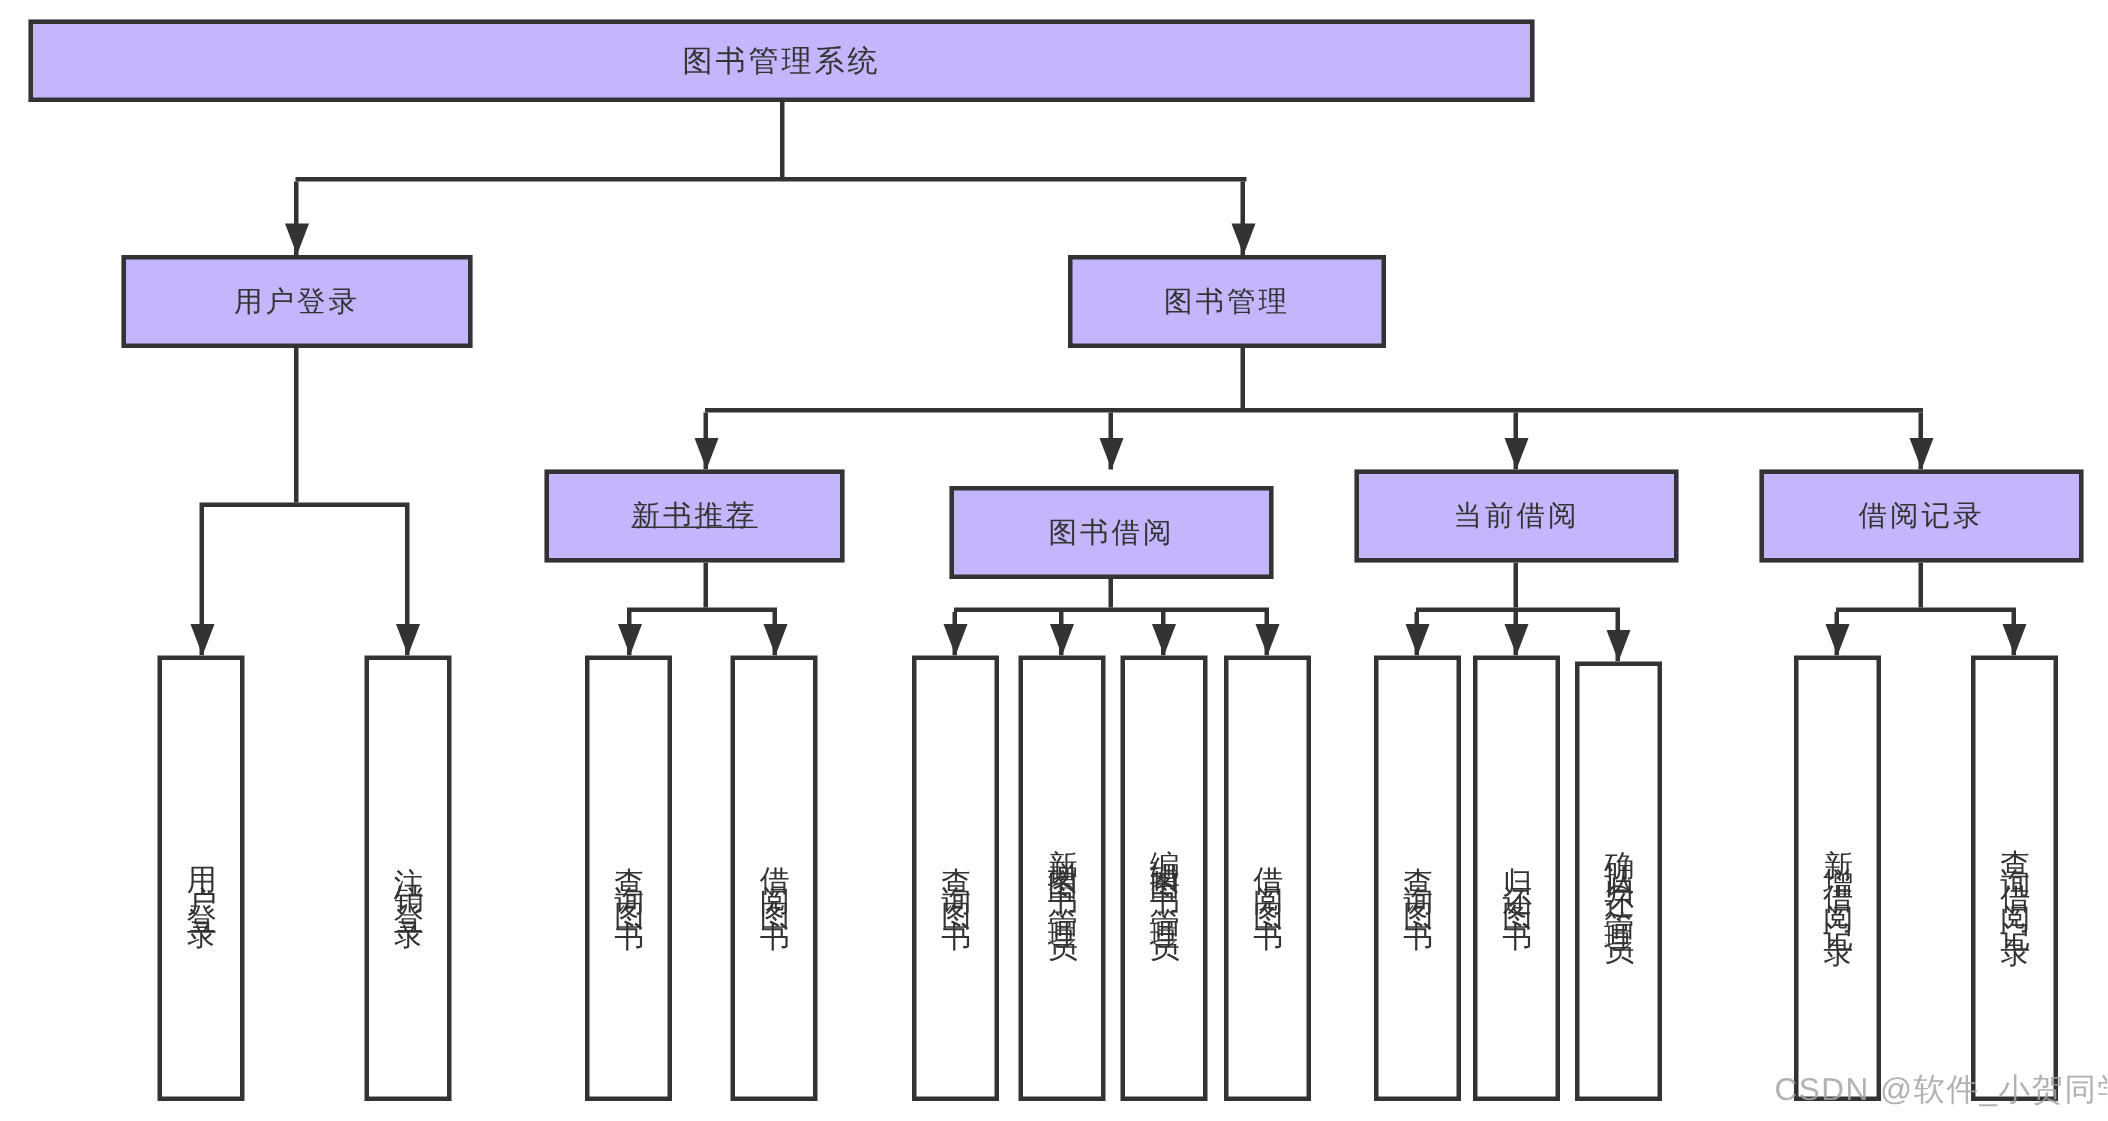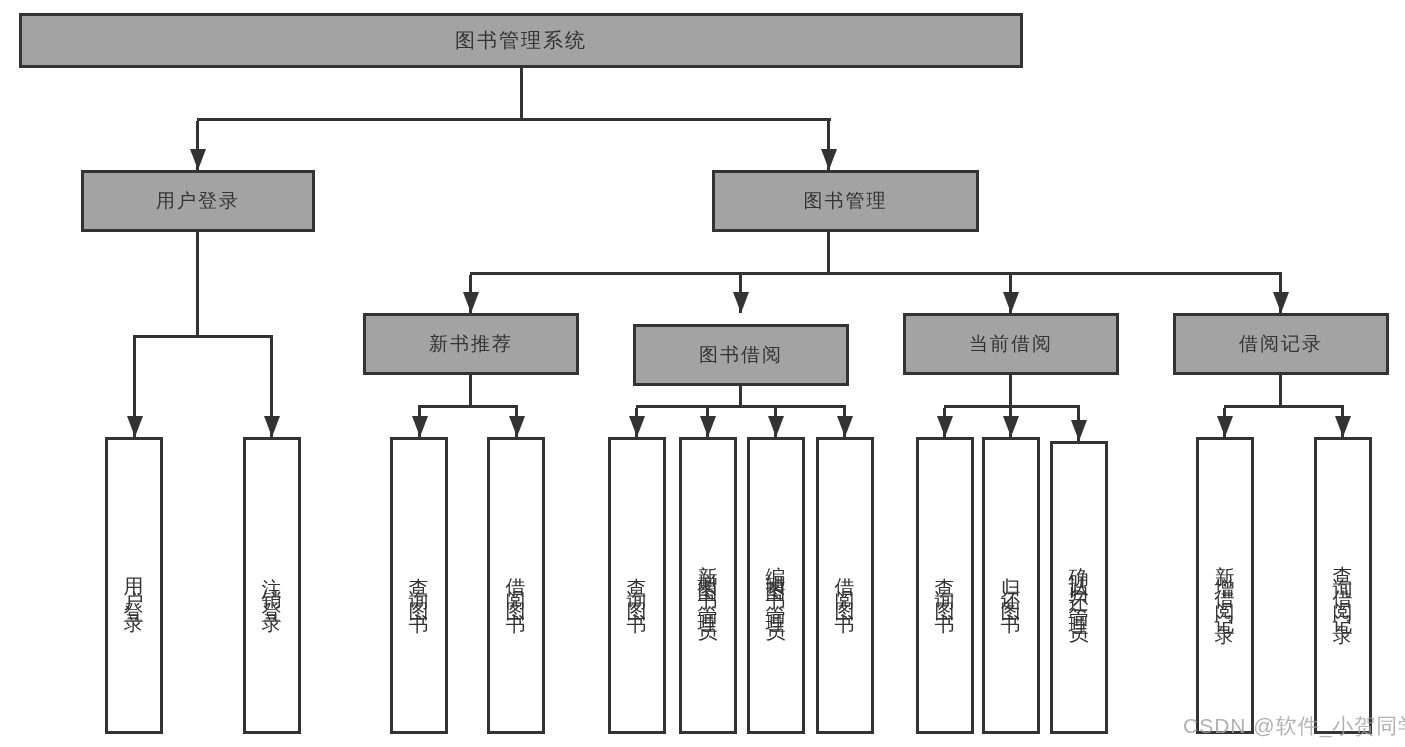--- a/index.html
+++ b/index.html
@@ -8,21 +8,21 @@
     position:relative;
     width:1405px; height:747px;
     background:#ffffff;
     font-family:"Liberation Sans", sans-serif;
     overflow:hidden;
   }
   
   .hnode {
     position:absolute;
     border:3px solid #333333;
-    background:#a3a3a3;
+    background:#c4b5fd;
     display:flex; align-items:center; justify-content:center;
     font-size:19px; letter-spacing:2px; color:#333333;
     z-index:2;
   }
   .root { font-size:20px; }
   .vnode {
     position:absolute;
     width:58px; top:437px; height:297px;
     border:3px solid #333333;
     background:#ffffff;
@@ -71,37 +71,37 @@
   </div>
 
   <div class="line" style="left:520px; top:66px; width:3px; height:52px;"></div>
   <div class="line" style="left:197px; top:118px; width:634px; height:3px;"></div>
   <div class="drop" style="left:196px; top:121px; height:49px;"></div>
   <div class="drop" style="left:827px; top:121px; height:49px;"></div>
 
   <div class="hnode" style="left:81px; top:170px; width:234px; height:62px;">
     <span>用户登录</span>
   </div>
-  <div class="hnode" style="left:712px; top:170px; width:267px; height:62px;">
+  <div class="hnode" style="left:712px; top:170px; width:212px; height:62px;">
     <span>图书管理</span>
   </div>
 
   <div class="line" style="left:196px; top:232px; width:3px; height:103px;"></div>
   <div class="line" style="left:133px; top:335px; width:140px; height:3px;"></div>
   <div class="drop" style="left:133px; top:338px; height:99px;"></div>
   <div class="drop" style="left:270px; top:338px; height:99px;"></div>
 
   <div class="line" style="left:827px; top:232px; width:3px; height:40px;"></div>
   <div class="line" style="left:470px; top:272px; width:812px; height:3px;"></div>
   <div class="drop" style="left:469px; top:275px; height:38px;"></div>
   <div class="drop" style="left:739px; top:275px; height:38px;"></div>
   <div class="drop" style="left:1009px; top:275px; height:38px;"></div>
   <div class="drop" style="left:1279px; top:275px; height:38px;"></div>
 
-  <div class="hnode" style="left:363px; top:313px; width:216px; height:62px;">
+  <div class="hnode" style="left:363px; top:313px; width:200px; height:62px;text-decoration:underline;">
     <span>新书推荐</span>
   </div>
   <div class="hnode" style="left:633px; top:313px; width:216px; height:62px;margin-top:11px;">
     <span>图书借阅</span>
   </div>
   <div class="hnode" style="left:1173px; top:313px; width:216px; height:62px;">
     <span>借阅记录</span>
   </div>
   <div class="hnode" style="left:903px; top:313px; width:216px; height:62px;">
     <span>当前借阅</span>

